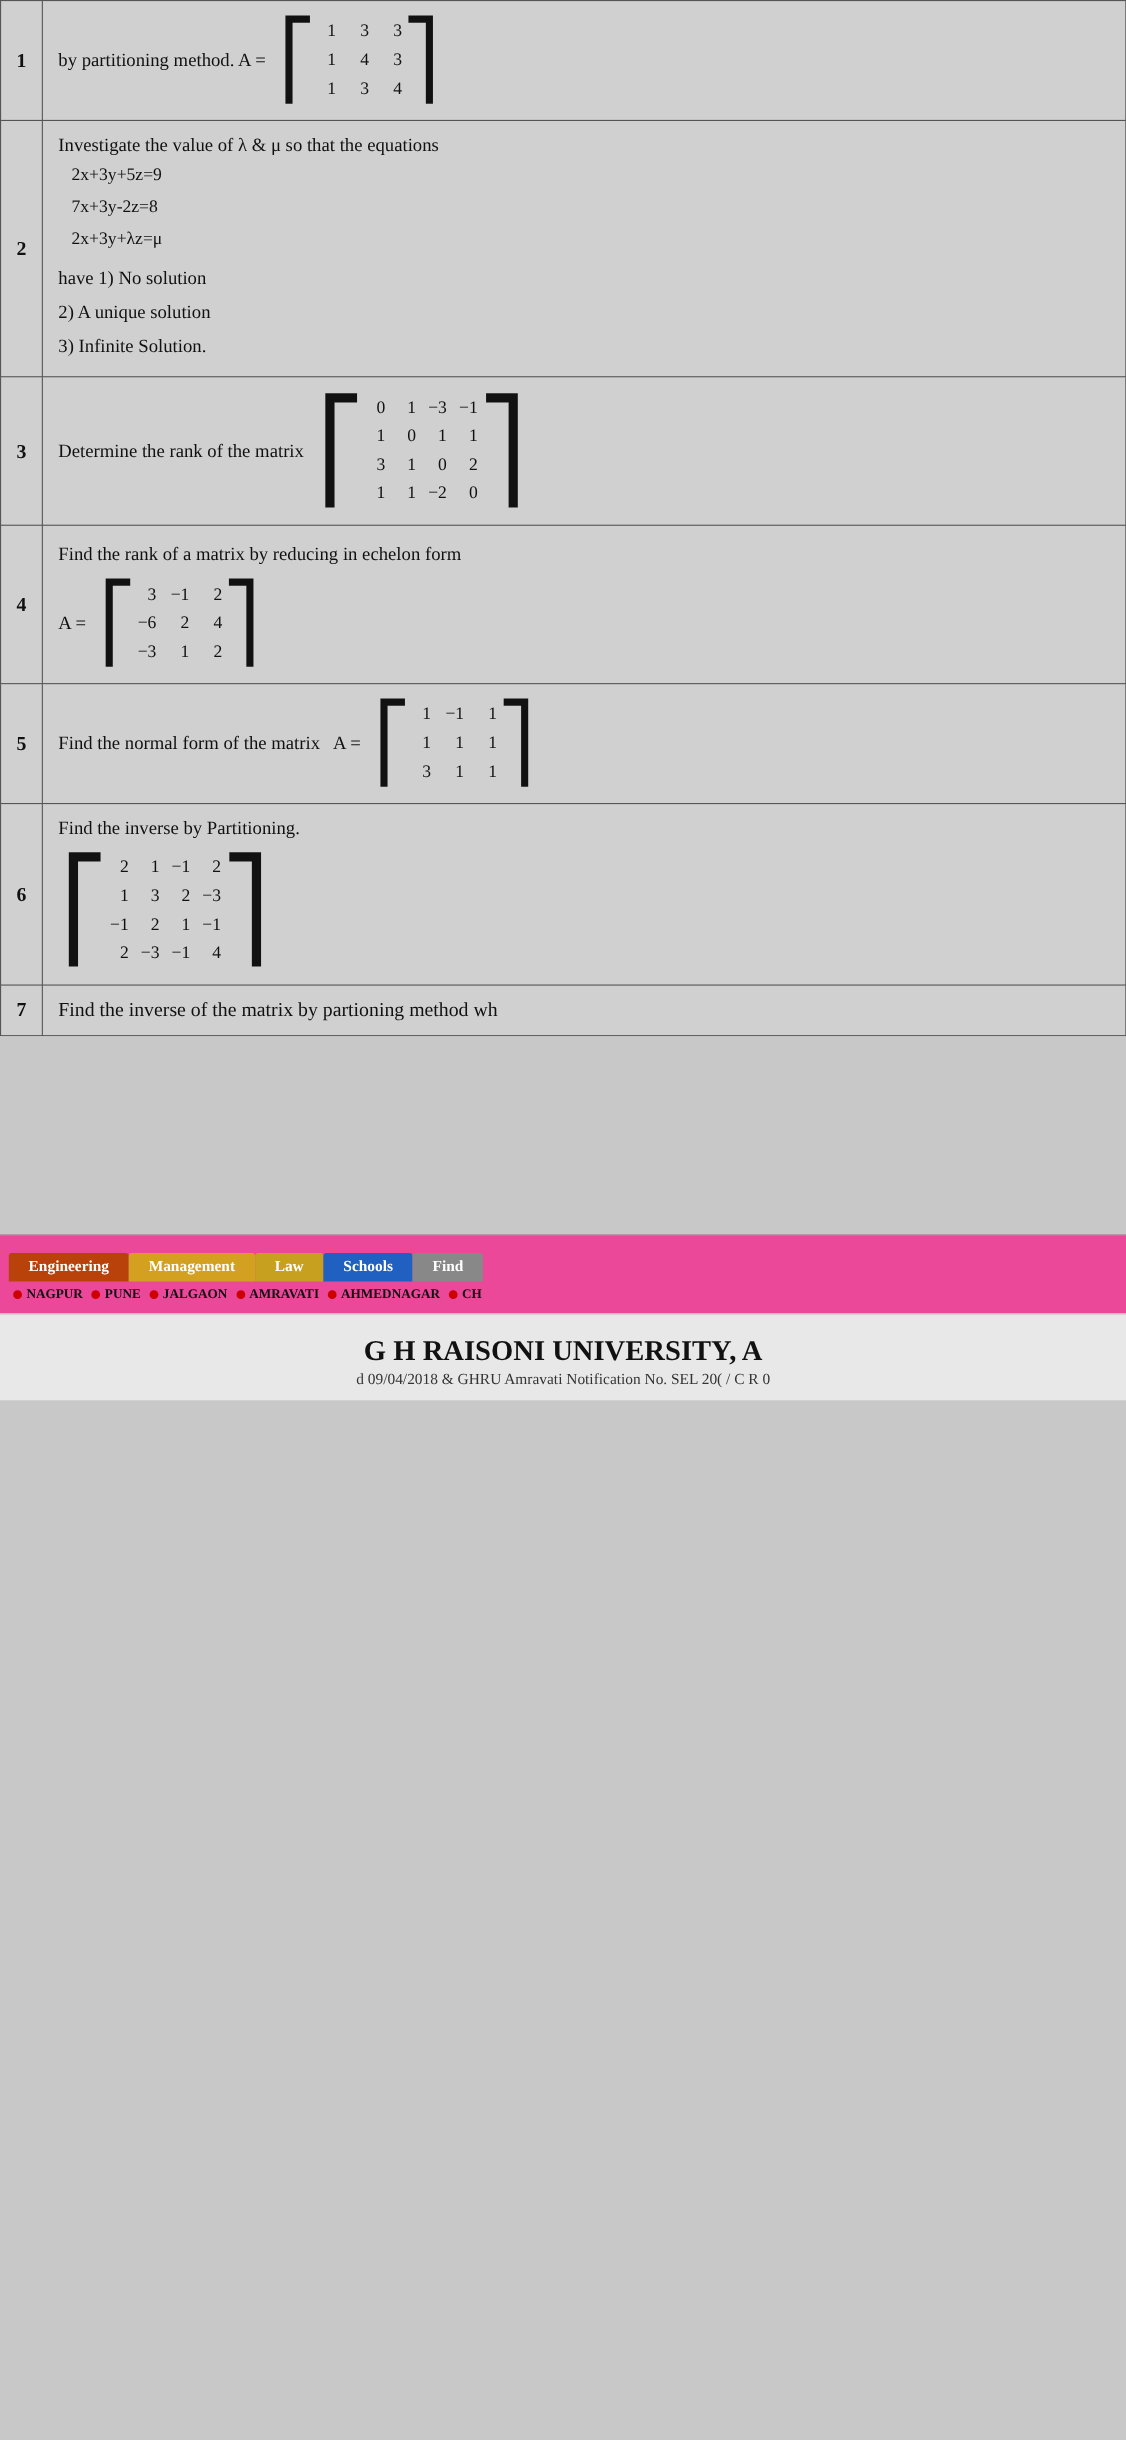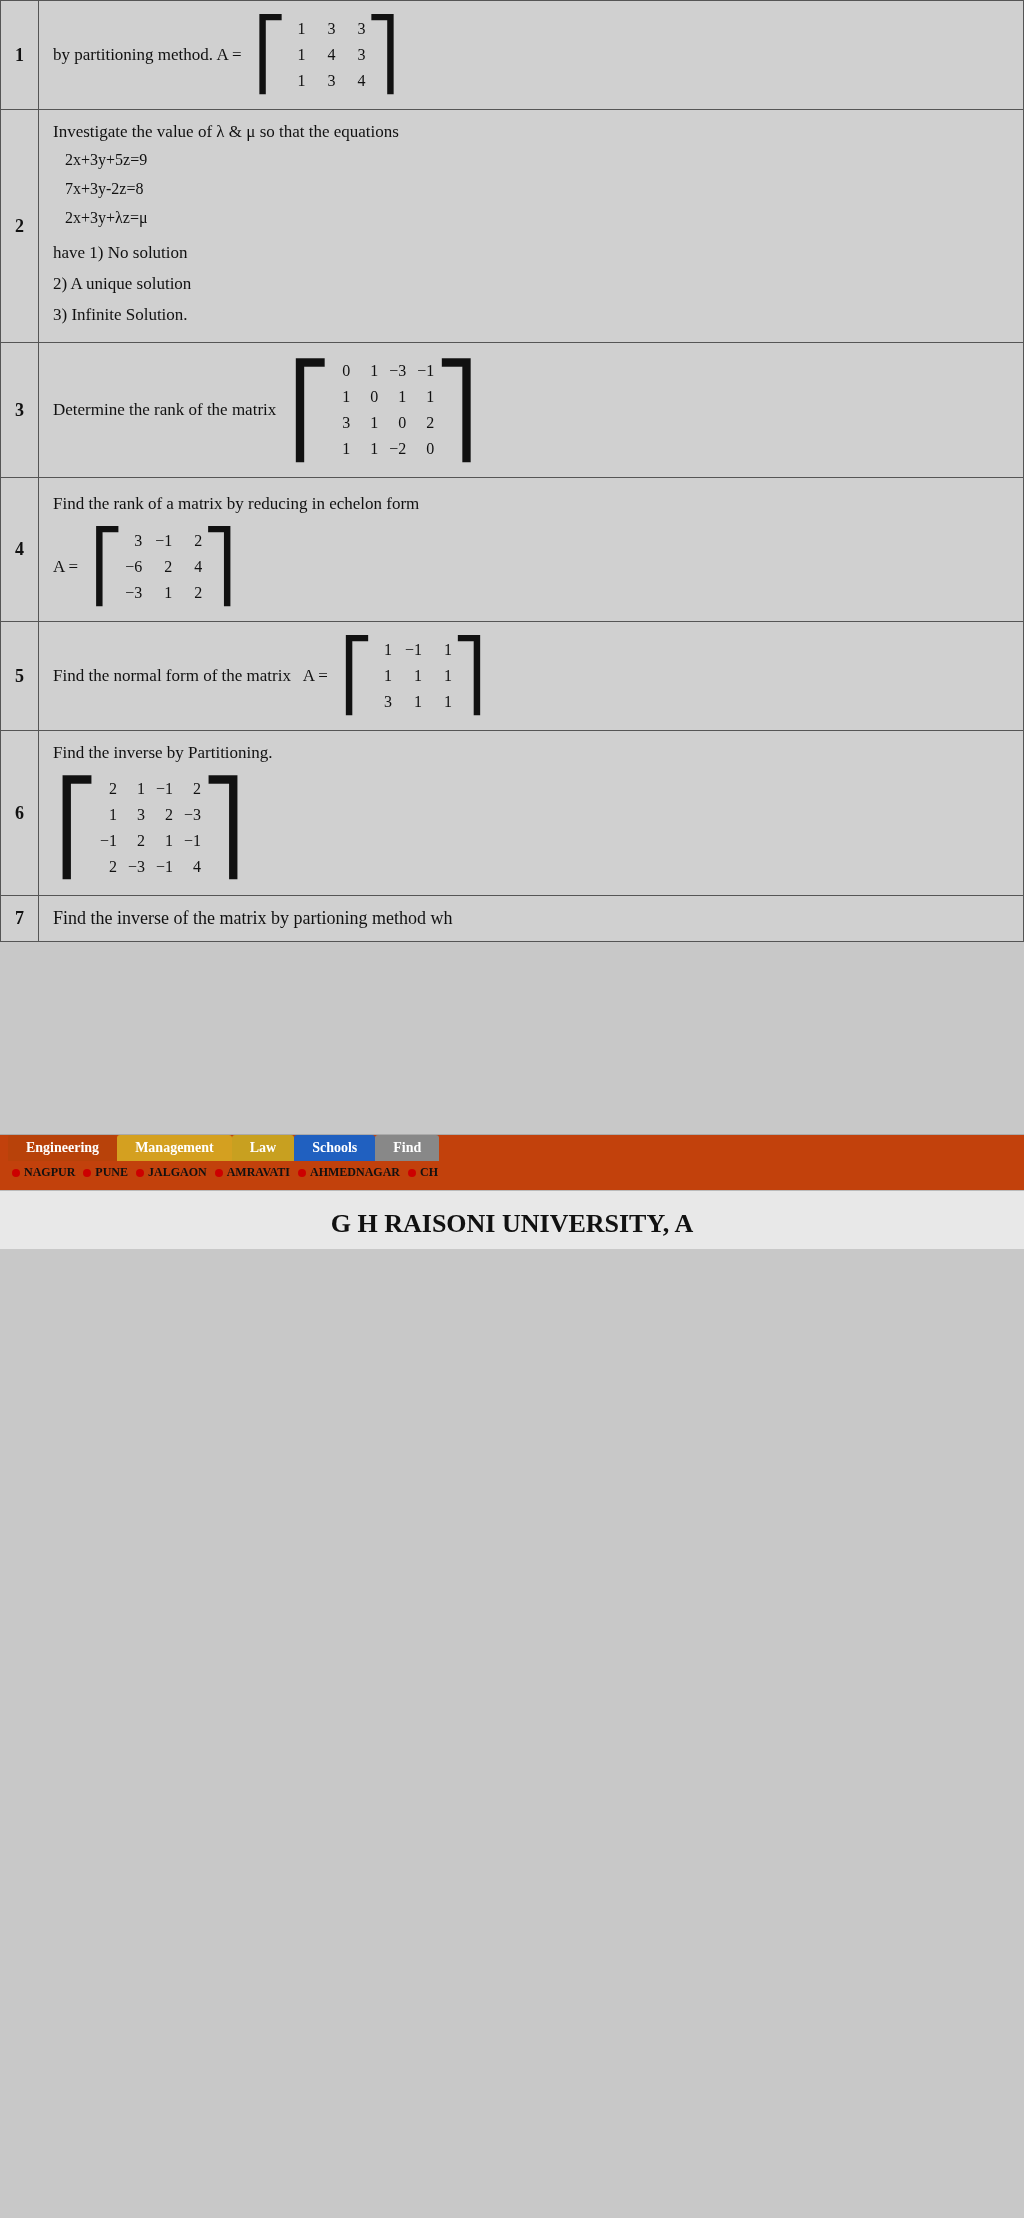--- a/index.html
+++ b/index.html
@@ -116,25 +116,24 @@
       flex-direction: column;
     }
 
     
     .row7-content {
       font-size: 18px;
     }
 
     
     .bottom-nav {
-      background: #c2410c;
+      background: #ec4899;
       border-top: 1px solid #aaa;
-      padding: 0 0 6px 0;
+      padding: 16px 0 6px 0;
       width: 100%;
-      margin-top: 12px;
     }
 
     .nav-tabs {
       display: flex;
       gap: 0;
       padding: 0 8px;
       flex-wrap: wrap;
     }
 
     .nav-tab {
@@ -440,15 +439,16 @@
       </div>
       <div class="nav-subtab">
         <span class="nav-dot dot-red"></span>
         <span>CH</span>
       </div>
     </div>
   </div>
 
   <div class="footer-section">
     <div class="footer-title">G H RAISONI UNIVERSITY, A</div>
+    <div class="footer-subtitle">d 09/04/2018 &amp; GHRU Amravati Notification No. SEL 20( / C R 0</div>
   </div>
 
 </div>
 
 </body></html>

